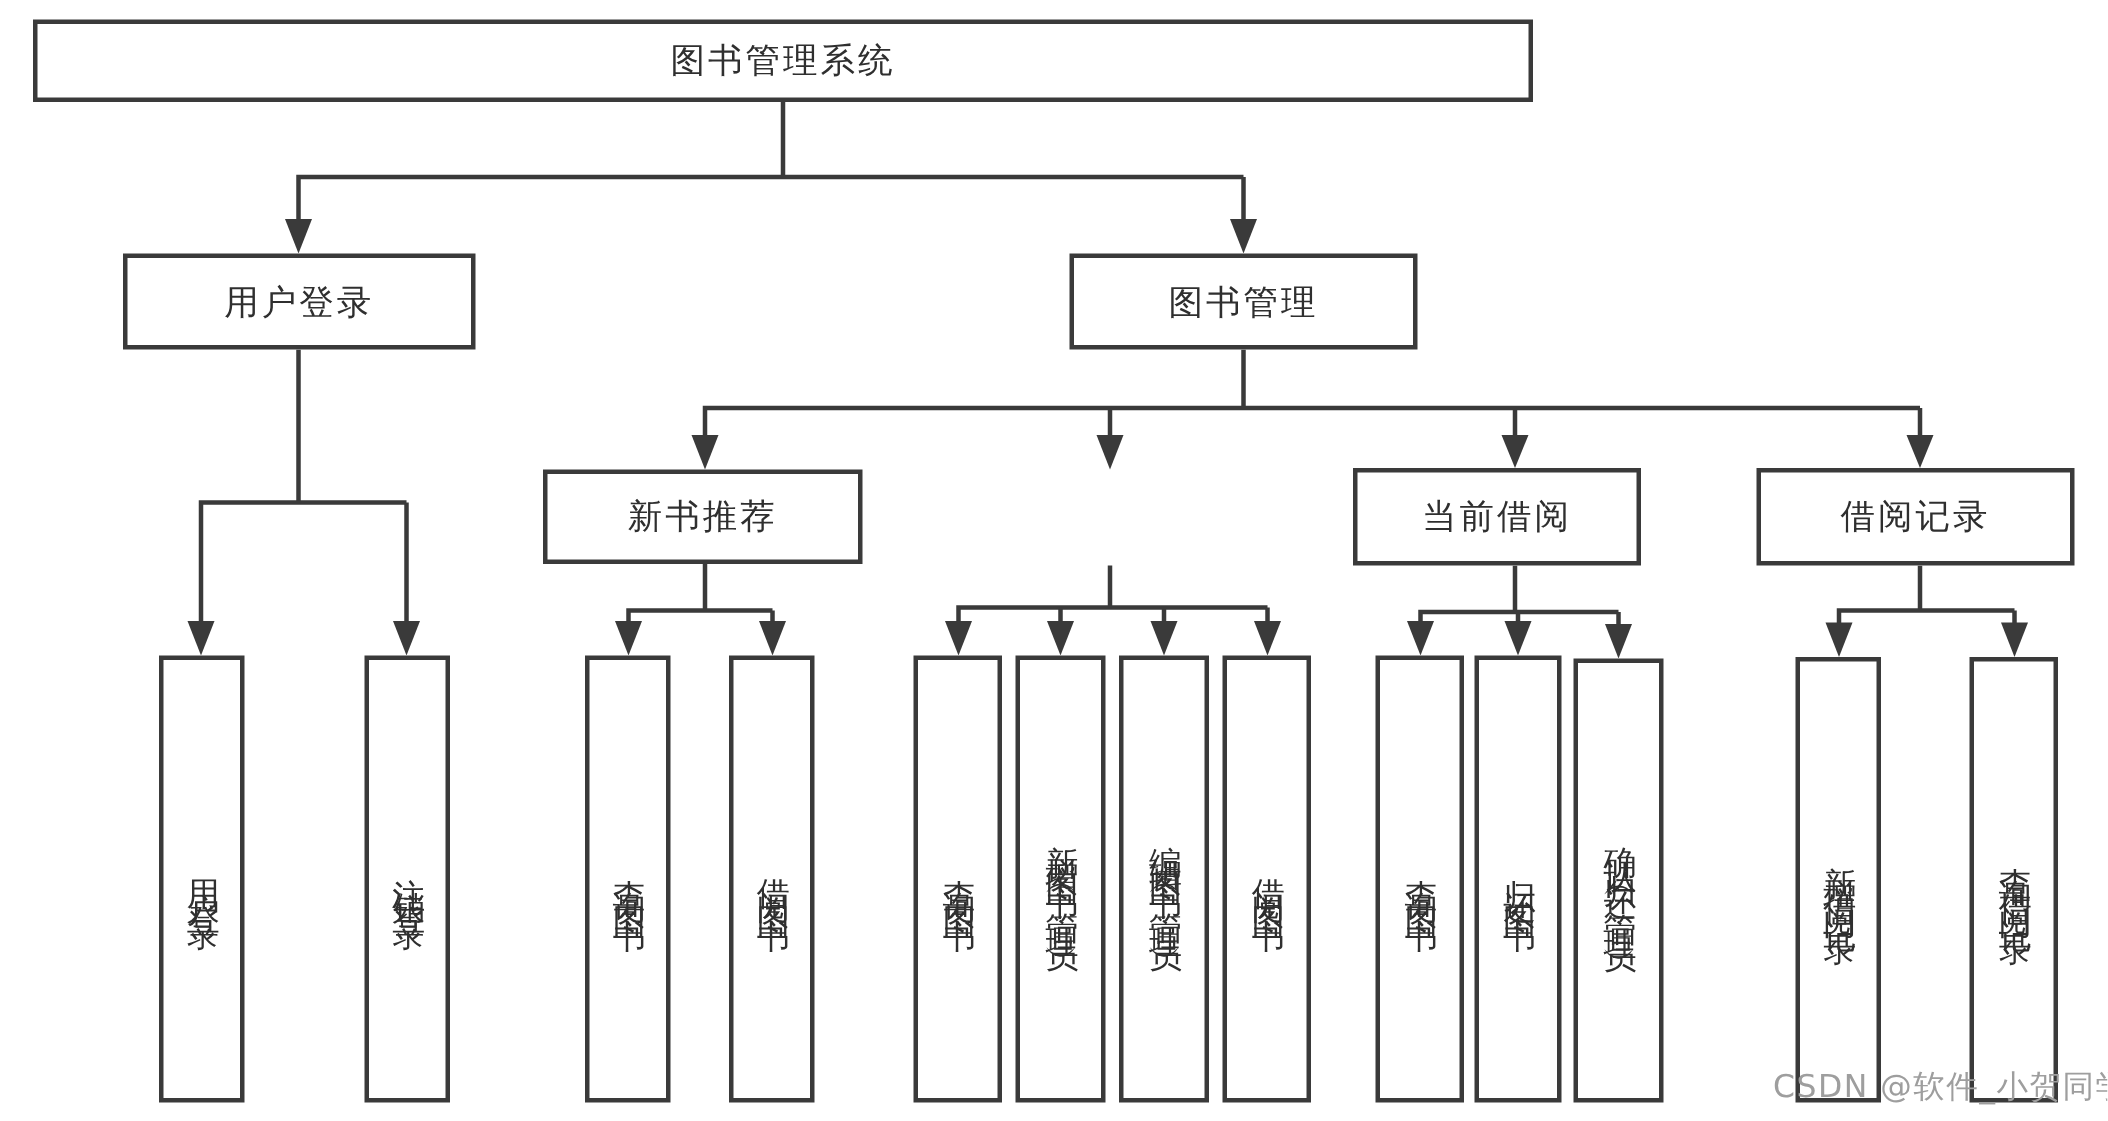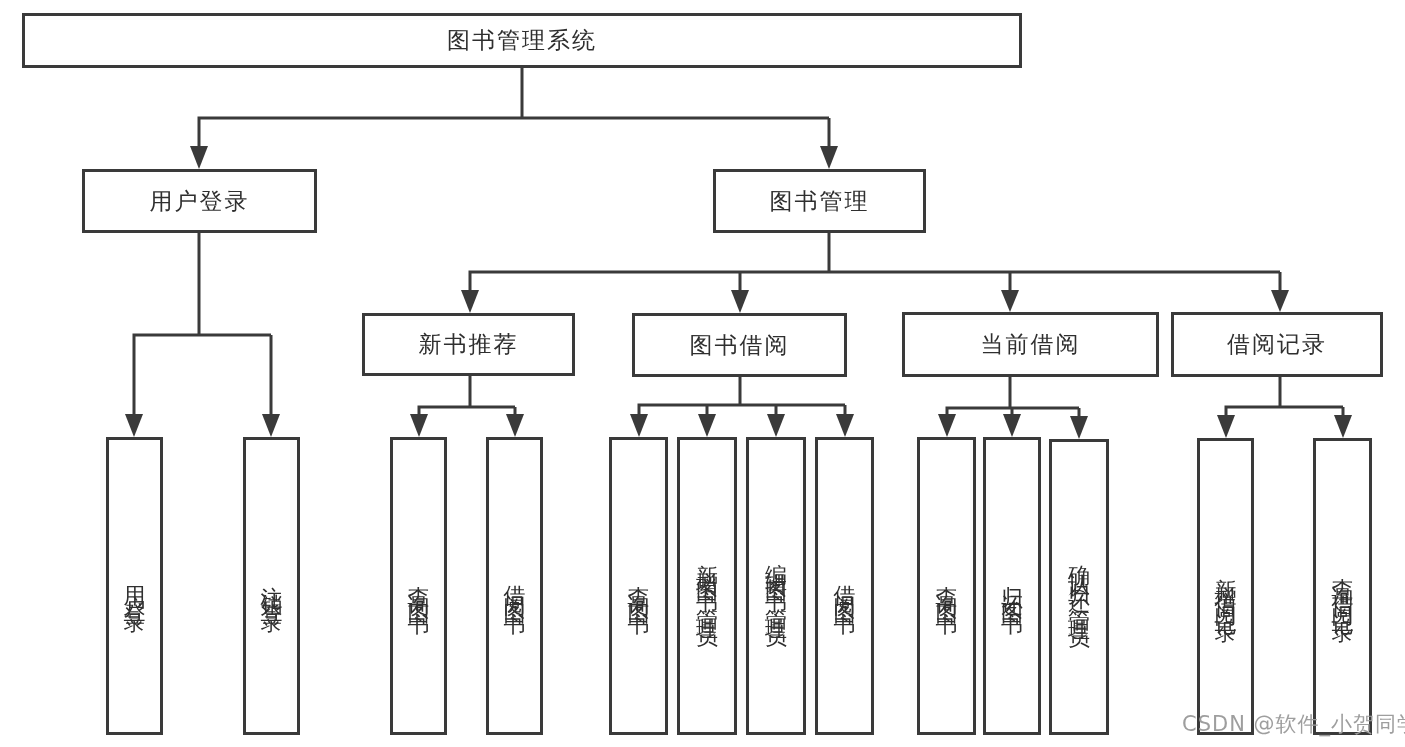--- a/index.html
+++ b/index.html
@@ -86,25 +86,24 @@
       <polygon points="1003,414 1021,414 1012,437"></polygon>
       <polygon points="1070,416 1088,416 1079,439"></polygon>
       <polygon points="1217,415 1235,415 1226,438"></polygon>
       <polygon points="1334,415 1352,415 1343,438"></polygon>
     </g>
   </svg>
 
   <div class="box h" style="left:22px;top:13px;width:1000px;height:55px">图书管理系统</div>
 
   <div class="box h" style="left:82px;top:169px;width:235px;height:64px">用户登录</div>
-  <div class="box h" style="left:713px;top:169px;width:213px;height:64px">图书管理</div>
+  <div class="box h" style="left:713px;top:169px;width:232px;height:64px">图书管理</div>
 
   <div class="box h" style="left:362px;top:313px;width:213px;height:63px">新书推荐</div>
-  <div class="box h" style="left:632px;top:313px;width:215px;height:64px">图书借阅</div>
-  <div class="box h" style="left:902px;top:312px;width:257px;height:65px">当前借阅</div>
+  <div class="box h" style="left:902px;top:312px;width:192px;height:65px">当前借阅</div>
   <div class="box h" style="left:1171px;top:312px;width:212px;height:65px">借阅记录</div>
 
   <div class="box v" style="left:106px;top:437px;width:57px;height:298px">用户登录</div>
   <div class="box v" style="left:243px;top:437px;width:57px;height:298px">注销登录</div>
 
   <div class="box v" style="left:390px;top:437px;width:57px;height:298px">查询图书</div>
   <div class="box v" style="left:486px;top:437px;width:57px;height:298px">借阅图书</div>
 
   <div class="box v" style="left:609px;top:437px;width:59px;height:298px">查询图书</div>
   <div class="box v" style="left:677px;top:437px;width:60px;height:298px">新增图书（管理员）</div>

